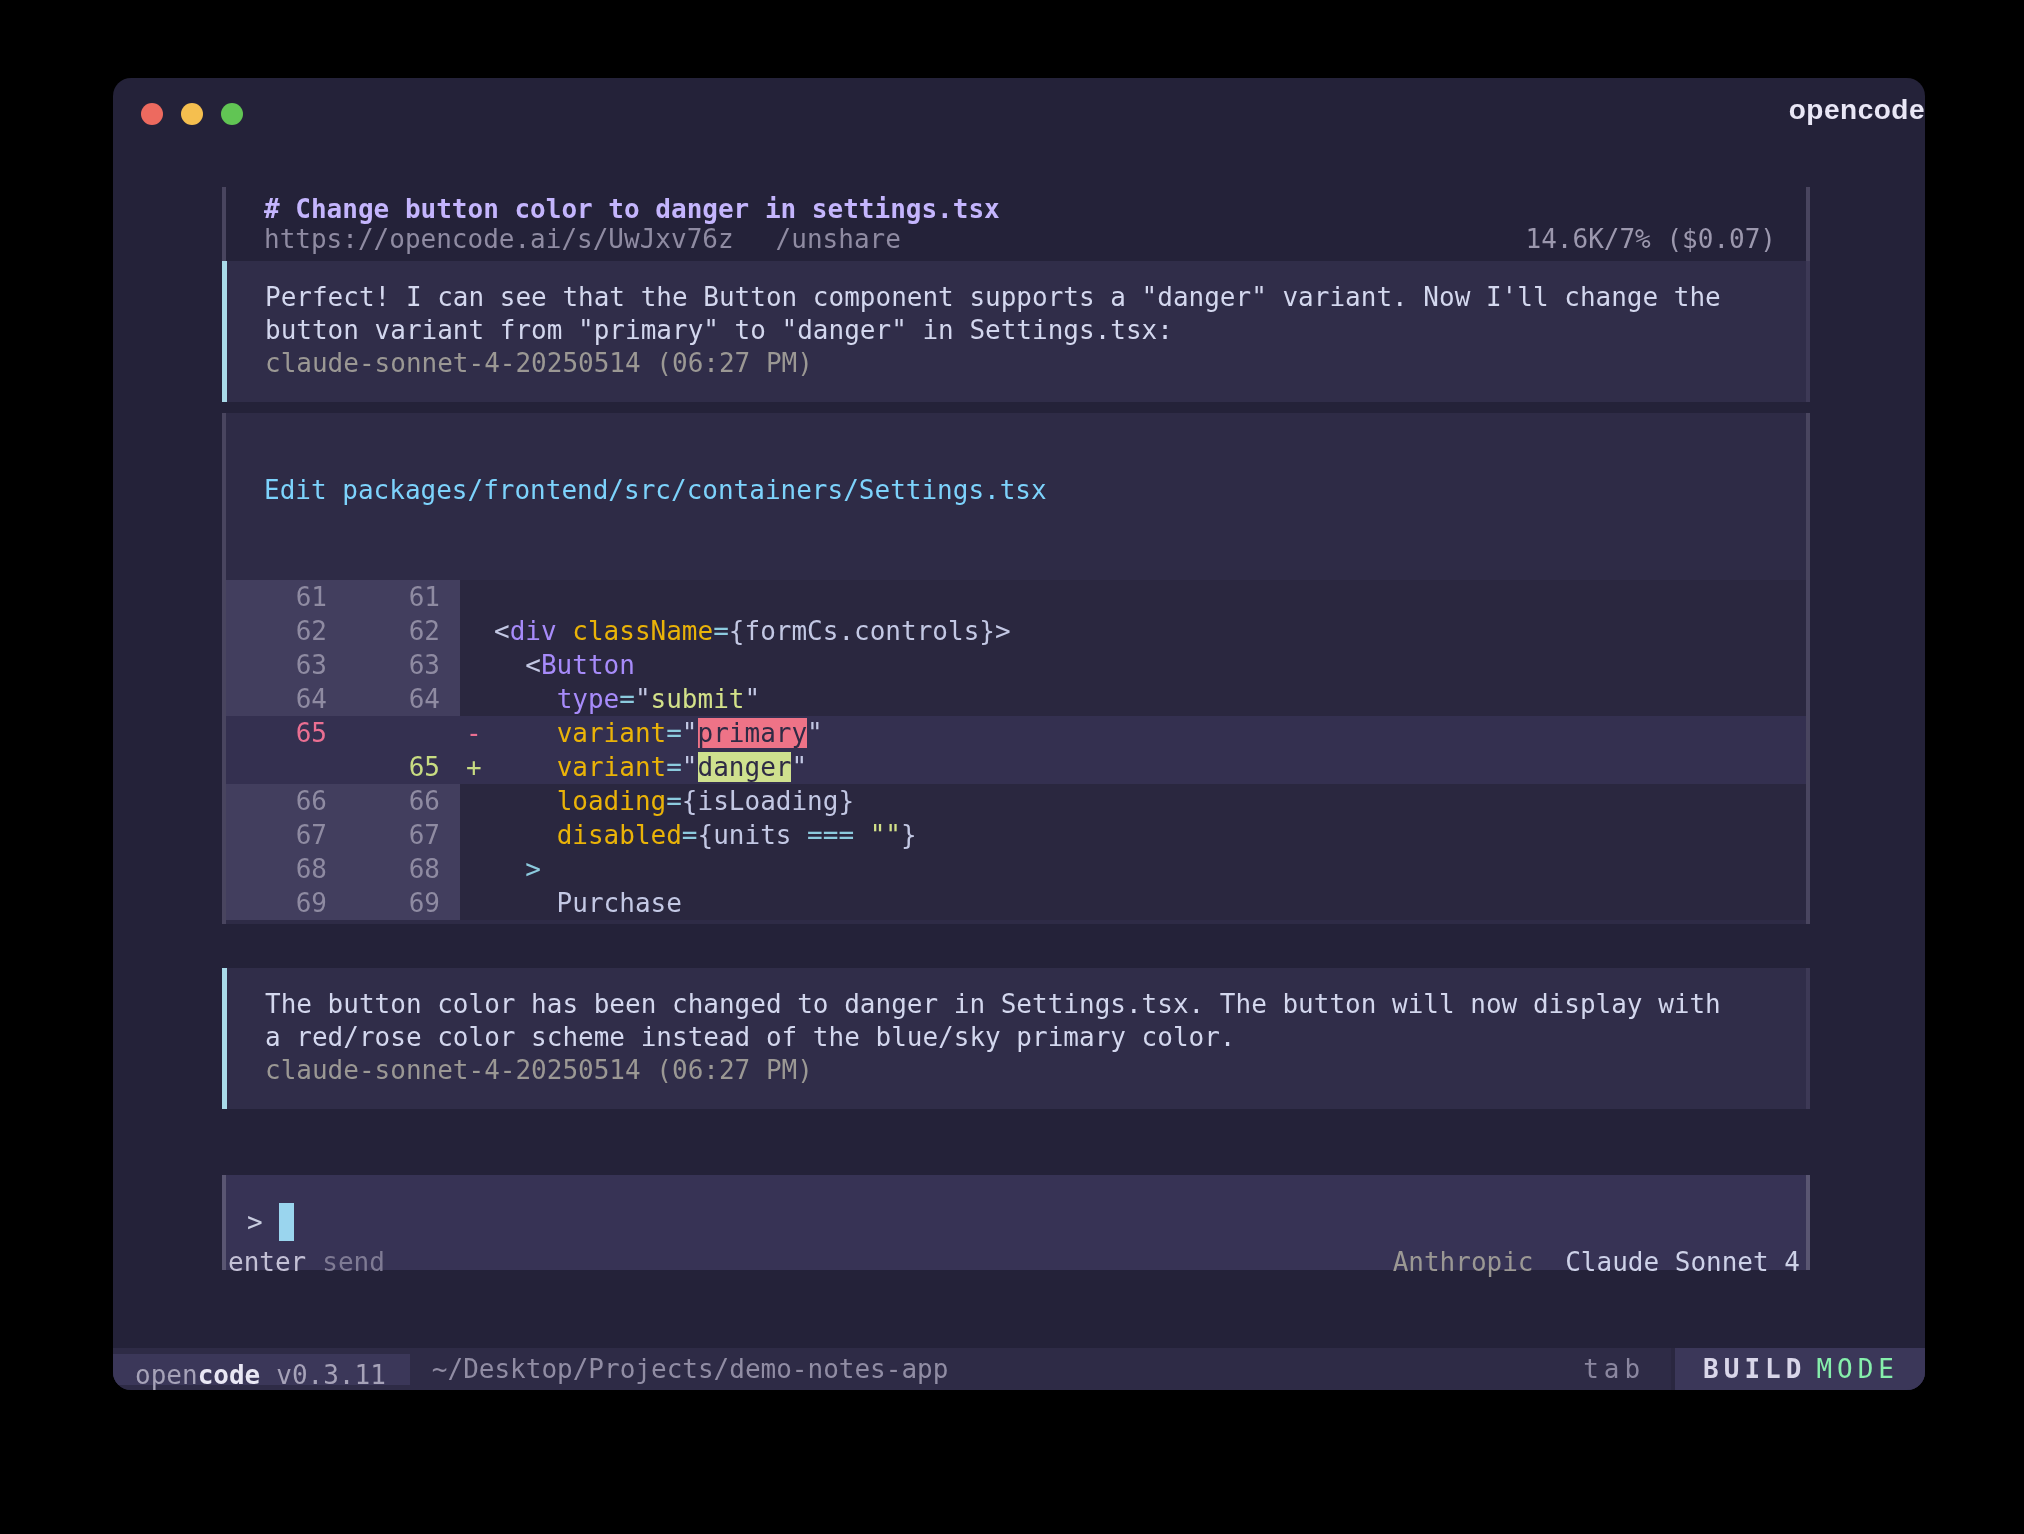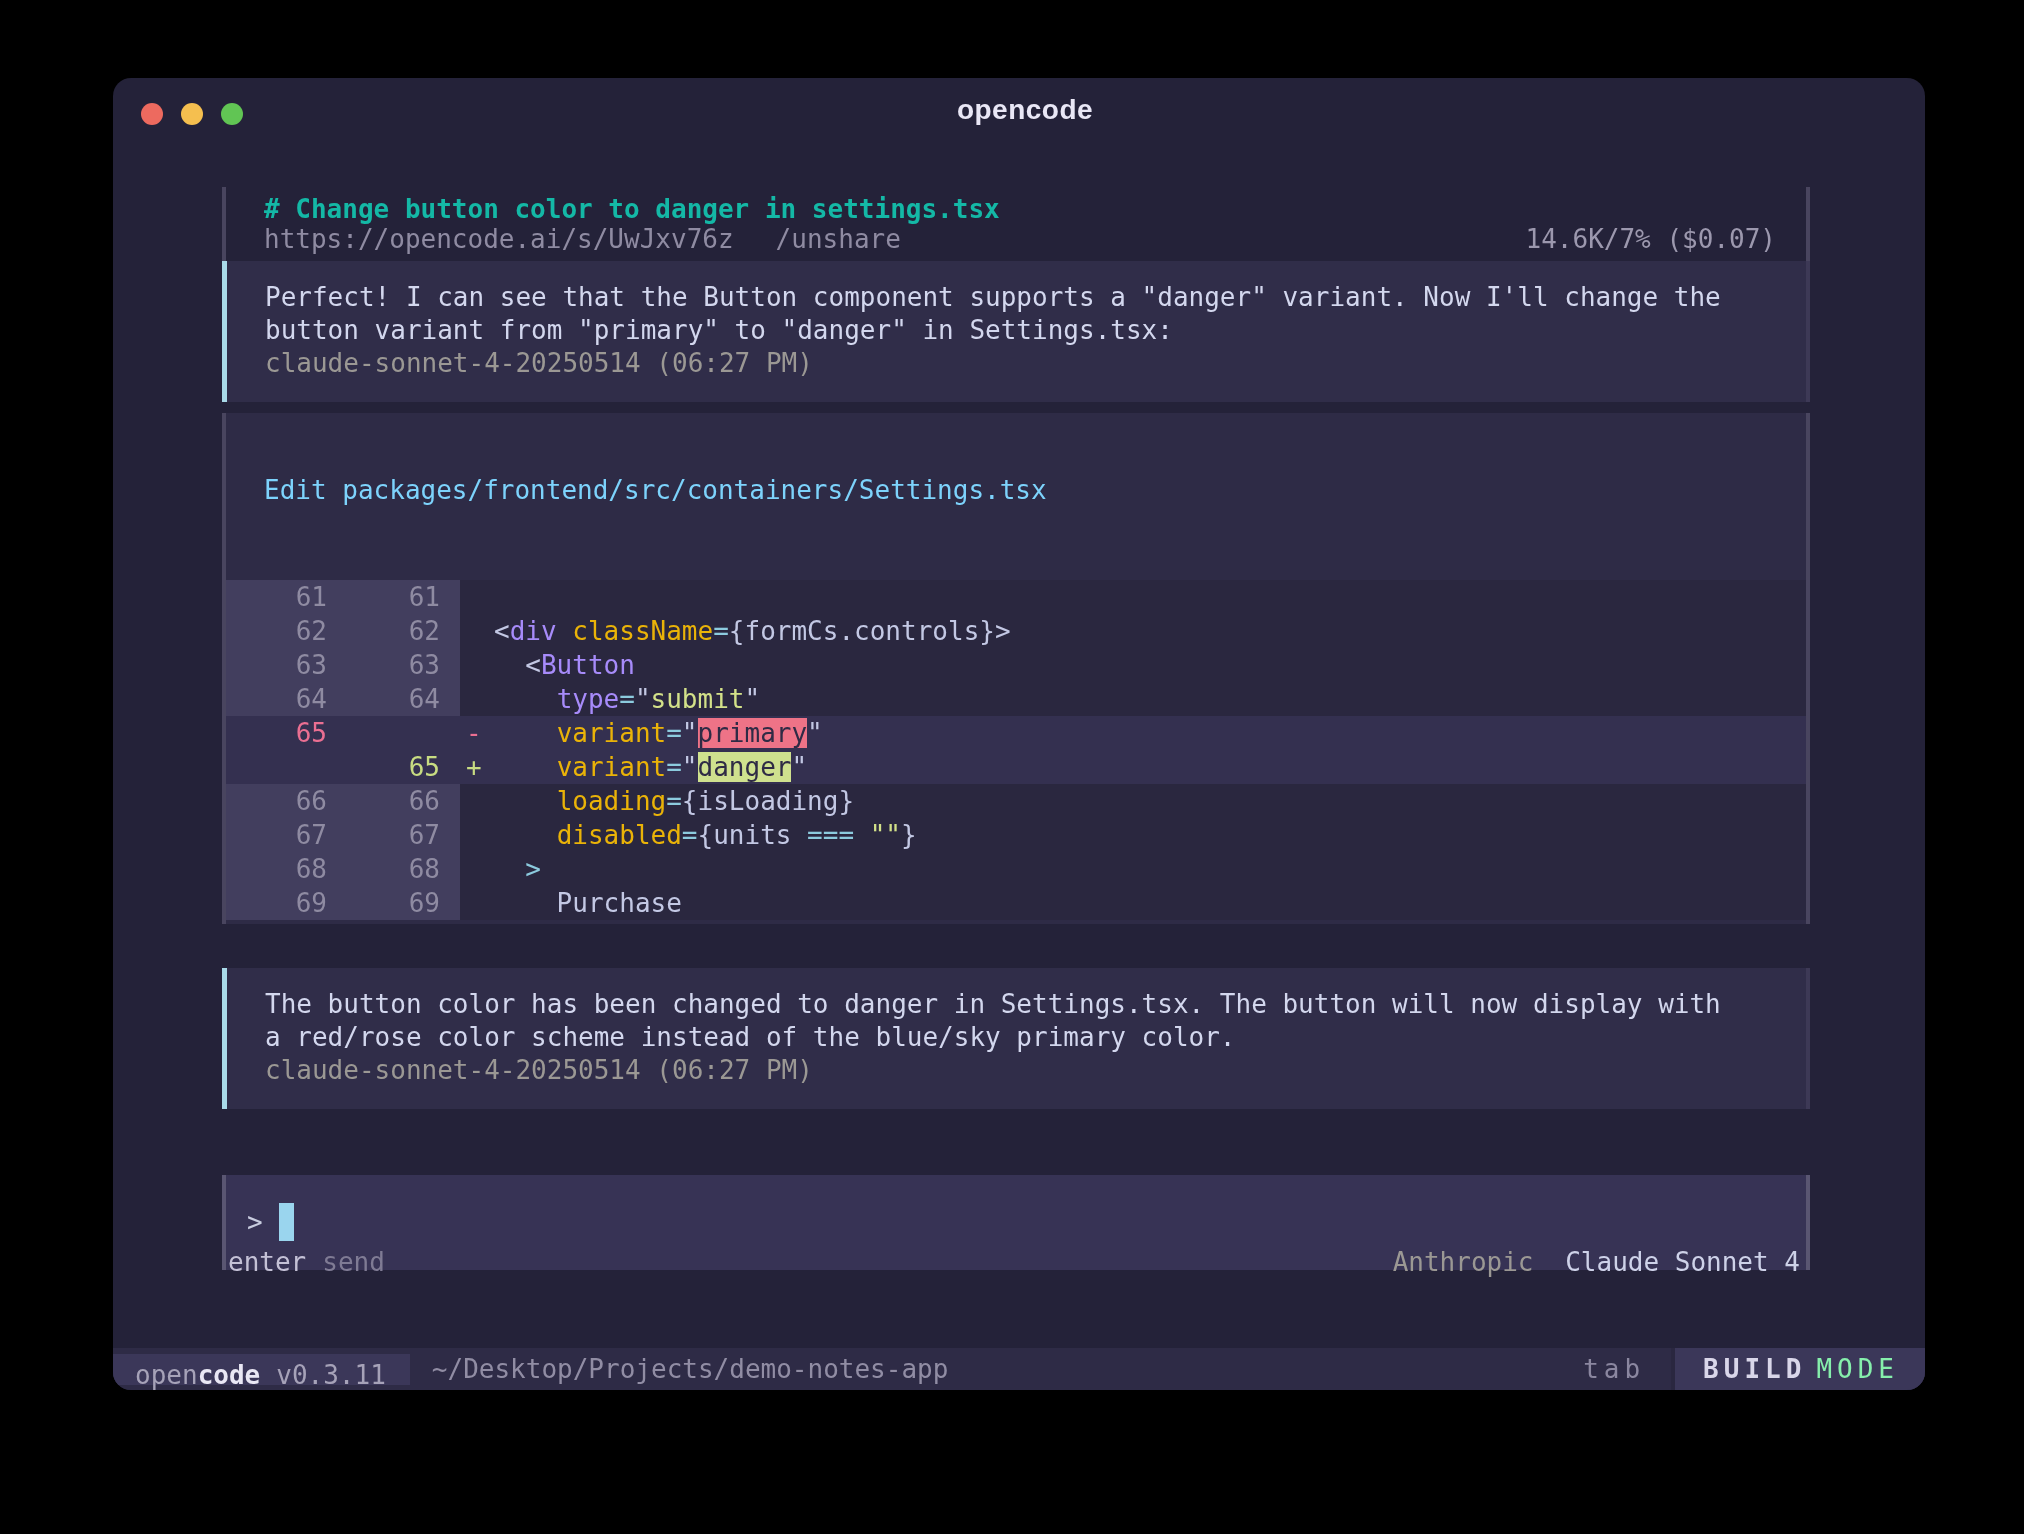--- a/index.html
+++ b/index.html
@@ -2,36 +2,36 @@
 <html><head>
 <meta charset="utf-8">
 <style>
   html,body{margin:0;padding:0;background:#000;}
   .stage{position:relative;width:2024px;height:1534px;background:#000;overflow:hidden;
          font-family:"DejaVu Sans Mono","Liberation Mono",monospace;font-size:26px;color:#c3c8e4;}
   .window{position:absolute;left:113px;top:78px;width:1812px;height:1312px;
           background:#242239;border-radius:18px;overflow:hidden;}
 
   
-  .titlebar{position:relative;height:64px;display:flex;align-items:center;justify-content:center;padding-left:12px;}
+  .titlebar{position:relative;height:64px;display:flex;align-items:center;justify-content:flex-end;padding-left:12px;}
   .lights{position:absolute;left:28px;top:25px;display:flex;gap:18px;}
   .light{width:22px;height:22px;border-radius:50%;}
   .light.red{background:#ed6a5f;}
   .light.yellow{background:#f5bf4f;}
   .light.green{background:#61c554;}
   .win-title{font-family:"Liberation Sans","DejaVu Sans",sans-serif;font-weight:bold;
              font-size:28px;color:#e9e7f6;letter-spacing:.5px;}
 
   .content{position:absolute;left:109px;top:0;width:1588px;}
 
   
   .session-header{position:absolute;top:109px;width:100%;box-sizing:border-box;
                   border-left:4px solid #49455f;border-right:4px solid #49455f;
                   padding:7px 30px 7px 38px;}
-  .sh-title{color:#14b8a6;font-weight:bold;line-height:30px;white-space:pre;}
+  .sh-title{color:#c4b5fd;font-weight:bold;line-height:30px;white-space:pre;}
   .sh-sub{display:flex;line-height:30px;}
   .sh-url{color:#8f8ba2;}
   .sh-unshare{color:#8f8ba2;margin-left:42px;}
   .sh-stats{margin-left:auto;color:#9c98ae;}
 
   
   .msg{position:absolute;width:100%;box-sizing:border-box;background:#302d49;
        border-left:5px solid #a9dae9;border-right:4px solid #3d3956;
        padding:20px 30px 22px 38px;}
   .msg.m1{top:183px;}

